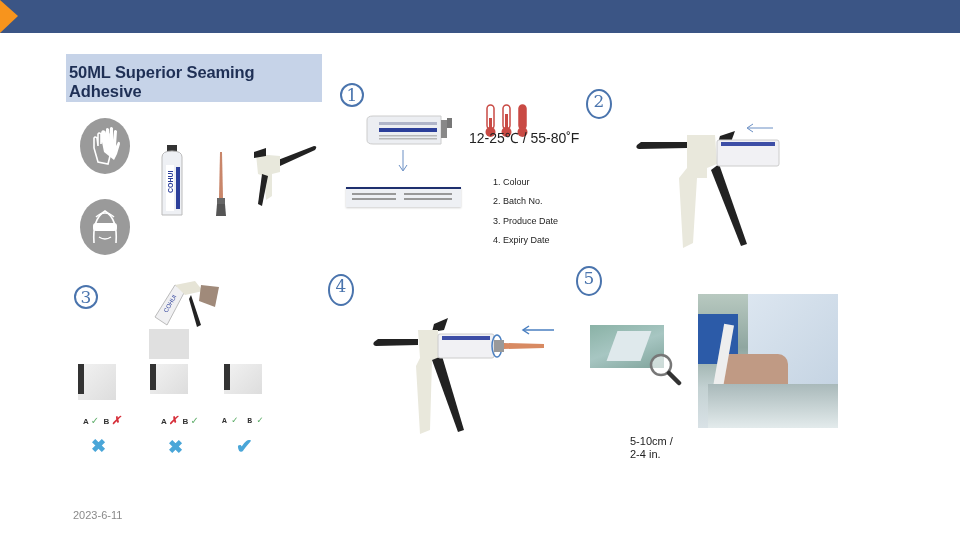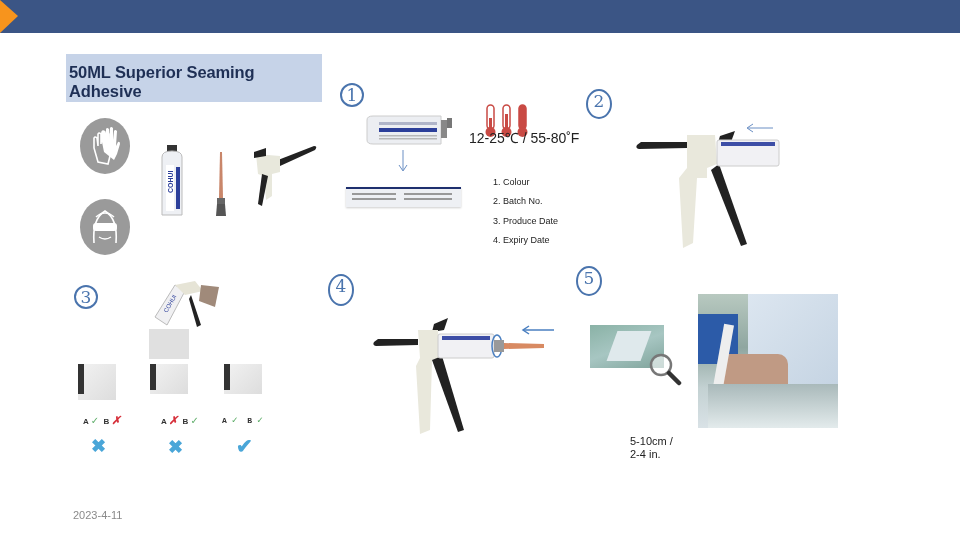--- a/index.html
+++ b/index.html
@@ -245,13 +245,13 @@
   <div>2-4 in.</div>
 </div>
 <div class="photo">
   <div style="position:absolute; left:0; top:20px; width:40px; height:50px; background:#2c5ba8;"></div>
   <div style="position:absolute; left:50px; top:0; width:90px; height:100px; background:linear-gradient(135deg,#dce6f0,#c4d3e2);"></div>
   <div style="position:absolute; left:20px; top:60px; width:70px; height:40px; background:#c09a84; border-radius:10px;"></div>
   <div style="position:absolute; left:20px; top:30px; width:10px; height:70px; background:#eee; transform:rotate(10deg);"></div>
   <div style="position:absolute; left:10px; top:90px; width:130px; height:44px; background:linear-gradient(180deg,#a9b9ba,#e3ebec);"></div>
 </div>
 
-<div class="date">2023-4-11</div>
+<div class="date">2023-6-11</div>
 
 </body></html>

